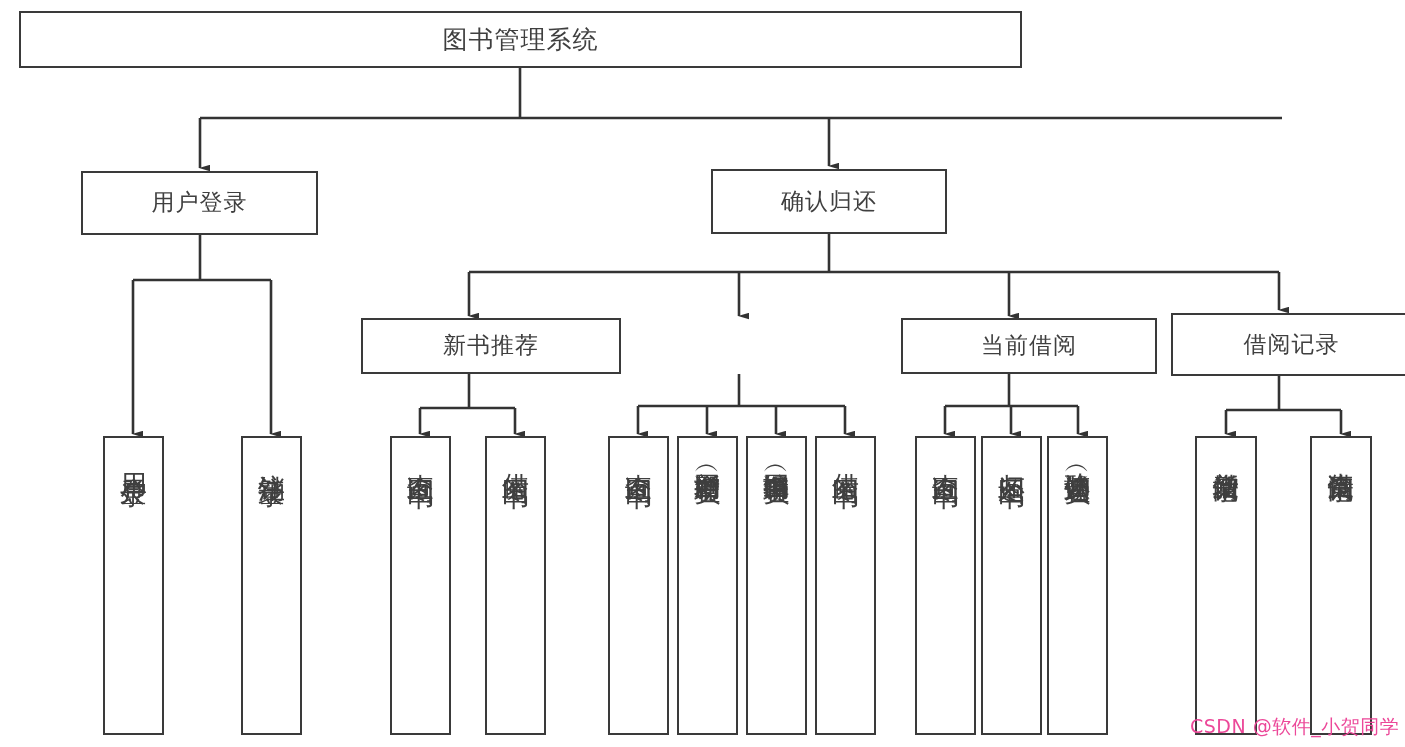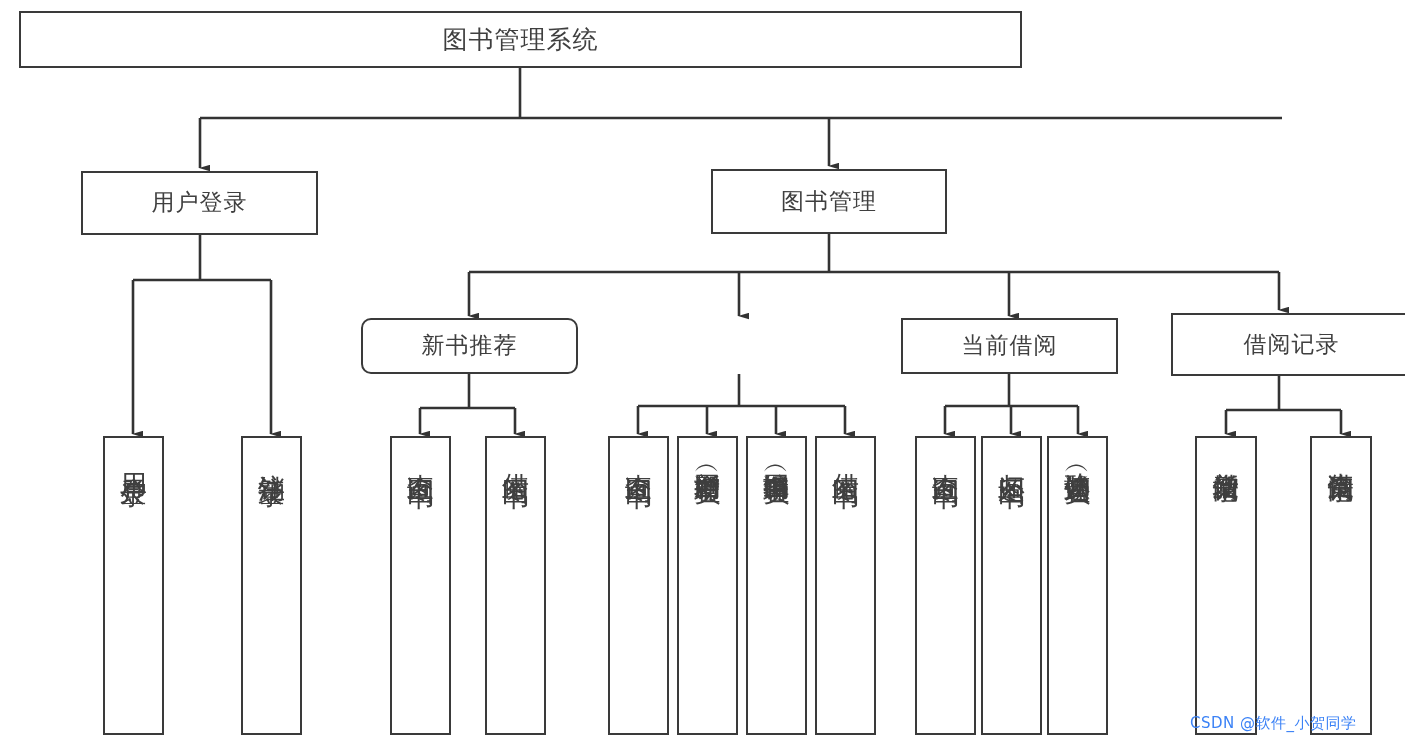--- a/index.html
+++ b/index.html
@@ -61,22 +61,22 @@
     font-size: 27px;
     letter-spacing: 3px;
     white-space: nowrap;
   }
   .node.v.tall .label {
     font-size: 26px;
     letter-spacing: 1px;
   }
   .watermark {
     position: absolute;
-    color: #3b82f6;
-    font-size: 15px;
+    color: #ec4899;
+    font-size: 19px;
     letter-spacing: 0.5px;
     white-space: nowrap;
     z-index: 5;
   }
 </style>
 </head>
 <body>
 
 <div id="canvas">
 
@@ -132,29 +132,29 @@
 
   <div class="node h root" style="left:19px; top:11px; width:1003px; height:57px;">
     <span class="label">图书管理系统</span>
   </div>
 
   <div class="node h" style="left:81px; top:171px; width:237px; height:64px;">
     <span class="label">用户登录</span>
   </div>
 
   <div class="node h" style="left:711px; top:169px; width:236px; height:65px;">
-    <span class="label">图书管理</span>
-  </div>
-
-  <div class="node h" style="left:361px; top:318px; width:217px; height:56px;border-radius:10px;">
+    <span class="label">确认归还</span>
+  </div>
+
+  <div class="node h" style="left:361px; top:318px; width:260px; height:56px;">
     <span class="label">新书推荐</span>
   </div>
 
 
-  <div class="node h" style="left:901px; top:318px; width:217px; height:56px;">
+  <div class="node h" style="left:901px; top:318px; width:256px; height:56px;">
     <span class="label">当前借阅</span>
   </div>
 
   <div class="node h" style="left:1171px; top:313px; width:241px; height:63px;">
     <span class="label">借阅记录</span>
   </div>
 
   <div class="node v" style="left:103px; top:436px; width:61px; height:299px;">
     <span class="label">用户登录</span>
   </div>

